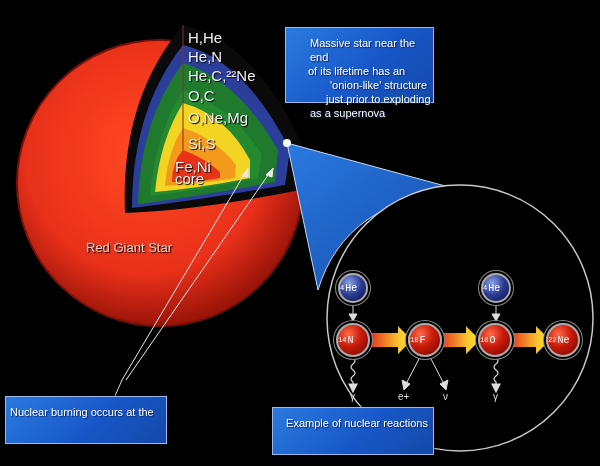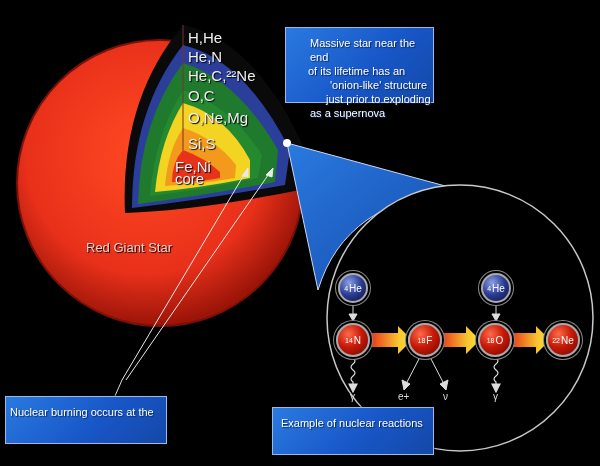--- a/index.html
+++ b/index.html
@@ -2,21 +2,21 @@
 <html><head>
 <meta charset="utf-8">
 <style>
   html, body { margin: 0; padding: 0; background: #000; }
   body { width: 600px; height: 466px; position: relative; overflow: hidden; font-family: "Liberation Sans", sans-serif; }
   .canvas { position: absolute; left: 0; top: 0; width: 600px; height: 466px; }
   .label { position: absolute; color: #fff; font-size: 11px; line-height: 13px; text-shadow: 1px 1px 1px #000; white-space: nowrap; }
   .zone-label { font-size: 15px; color: #f0f0f0; }
   .box { position: absolute; background: linear-gradient(135deg, #2a7ae0 0%, #1857c8 55%, #1448a8 100%); border: 1px solid #9ab8e8; box-shadow: 0 0 2px #000; color: #fff; font-size: 11px; line-height: 14px; text-shadow: 1px 1px 1px #0b2a60; }
   .box span { display: block; }
-  .nuc { position: absolute; width: 30px; height: 30px; border-radius: 50%; border: 2px solid #aaa; box-shadow: 0 0 0 2px #000, 0 0 0 3px #888; display: flex; align-items: center; justify-content: center; color: #fff; font-size: 10px; }
+  .nuc { position: absolute; width: 30px; height: 30px; border-radius: 50%; border: 2px solid #aaa; box-shadow: 0 0 0 2px #000, 0 0 0 3px #888; display: flex; align-items: center; color: #fff; font-size: 10px; font-family: Liberation Mono, monospace; }
   .nuc.red { background: radial-gradient(circle at 35% 30%, #ff6a4a 0%, #c81a08 45%, #6a0500 100%); }
   .nuc.blue { width: 26px; height: 26px; background: radial-gradient(circle at 35% 30%, #8aa0e8 0%, #2a3a90 50%, #0a1040 100%); }
   .nuc sup { font-size: 7px; margin-right: 1px; }
   .particle { position: absolute; color: #ddd; font-size: 10px; }
 </style>
 </head>
 <body>
 
 <svg class="canvas" viewBox="0 0 600 466" width="600" height="466">
   <defs>
@@ -108,21 +108,21 @@
   <span style="padding-left:44px;">'onion-like' structure</span>
   <span style="padding-left:40px;">just prior to exploding</span>
   <span style="padding-left:24px;">as a supernova</span>
 </div>
 
 <div class="box" style="left:5px; top:396px; width:160px; height:46px;">
   <span style="padding-left:4px; margin-top:8px;">Nuclear burning occurs at the</span>
 </div>
 
 <div class="box" style="left:272px; top:407px; width:160px; height:46px;">
-  <span style="padding-left:8px; margin-top:8px;">Example of nuclear reactions</span>
+  <span style="padding-left:8px; margin-top:8px;text-align:center;">Example of nuclear reactions</span>
 </div>
 
 <div class="nuc blue" style="left:338px; top:273px;">
   <sup>4</sup>
     <span>He</span>
 </div>
 <div class="nuc blue" style="left:481px; top:273px;">
   <sup>4</sup>
     <span>He</span>
 </div>

